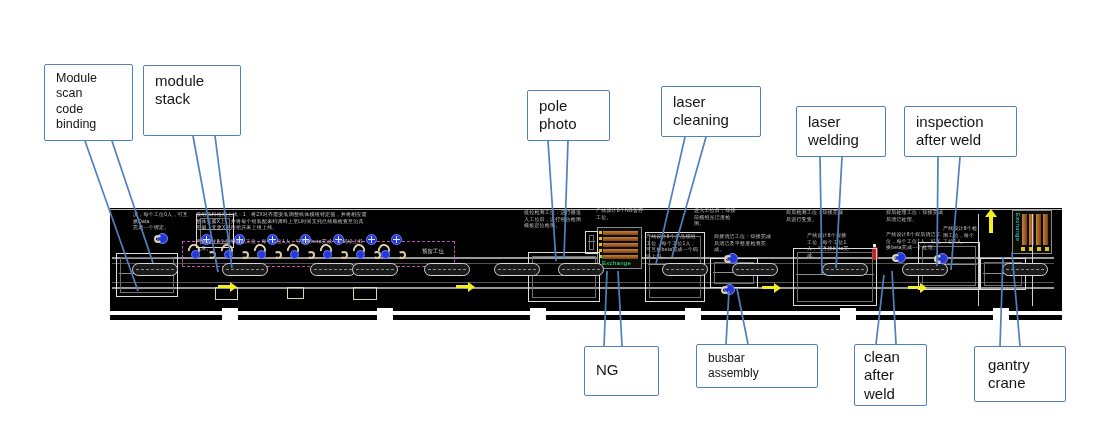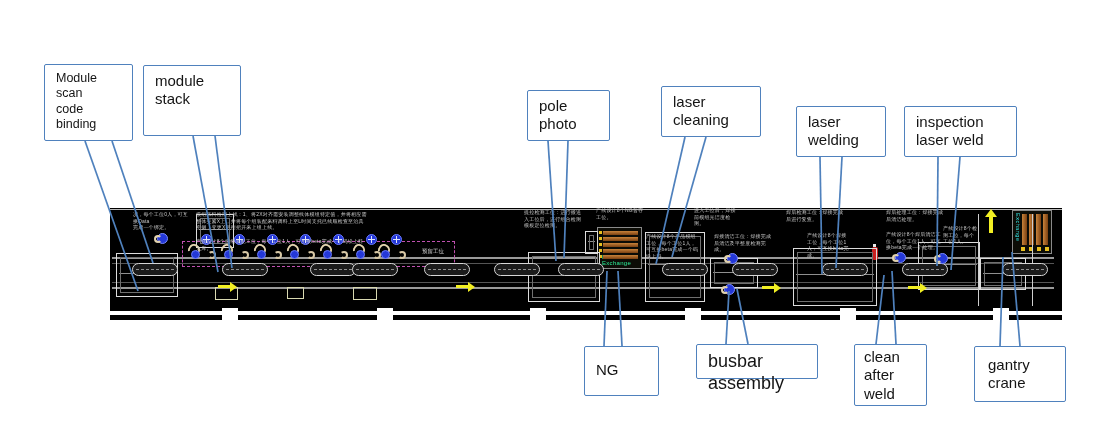--- a/index.html
+++ b/index.html
@@ -233,23 +233,23 @@
 binding</span></div>
       <div class="callout" style="left: 143px; top: 65px; width: 98px; height: 71px; font-size: 15px;"><span>module
 stack</span></div>
       <div class="callout" style="left: 527px; top: 90px; width: 83px; height: 51px; font-size: 15px;"><span>pole
 photo</span></div>
       <div class="callout" style="left: 661px; top: 86px; width: 100px; height: 51px; font-size: 15px;"><span>laser
 cleaning</span></div>
       <div class="callout" style="left: 796px; top: 106px; width: 90px; height: 51px; font-size: 15px;"><span>laser
 welding</span></div>
       <div class="callout" style="left: 904px; top: 106px; width: 113px; height: 51px; font-size: 15px;"><span>inspection
-laser weld</span></div>
+after weld</span></div>
       <div class="callout" style="left: 584px; top: 346px; width: 75px; height: 50px; font-size: 15px; padding: 14px 6px 0px 11px;"><span>NG</span></div>
-      <div class="callout" style="left: 696px; top: 344px; width: 122px; height: 35px; font-size: 18px;"><span>busbar
+      <div class="callout" style="left: 696px; top: 344px; width: 122px; height: 44px; font-size: 12px;"><span>busbar
 assembly</span></div>
       <div class="callout" style="left: 854px; top: 344px; width: 73px; height: 62px; font-size: 15px; padding: 3px 4px 0px 9px;"><span>clean
 after
 weld</span></div>
       <div class="callout" style="left: 974px; top: 346px; width: 92px; height: 56px; font-size: 15px; padding: 9px 6px 0px 13px;"><span>gantry
 crane</span></div>
     </div>
 </div>
 
 </body></html>

